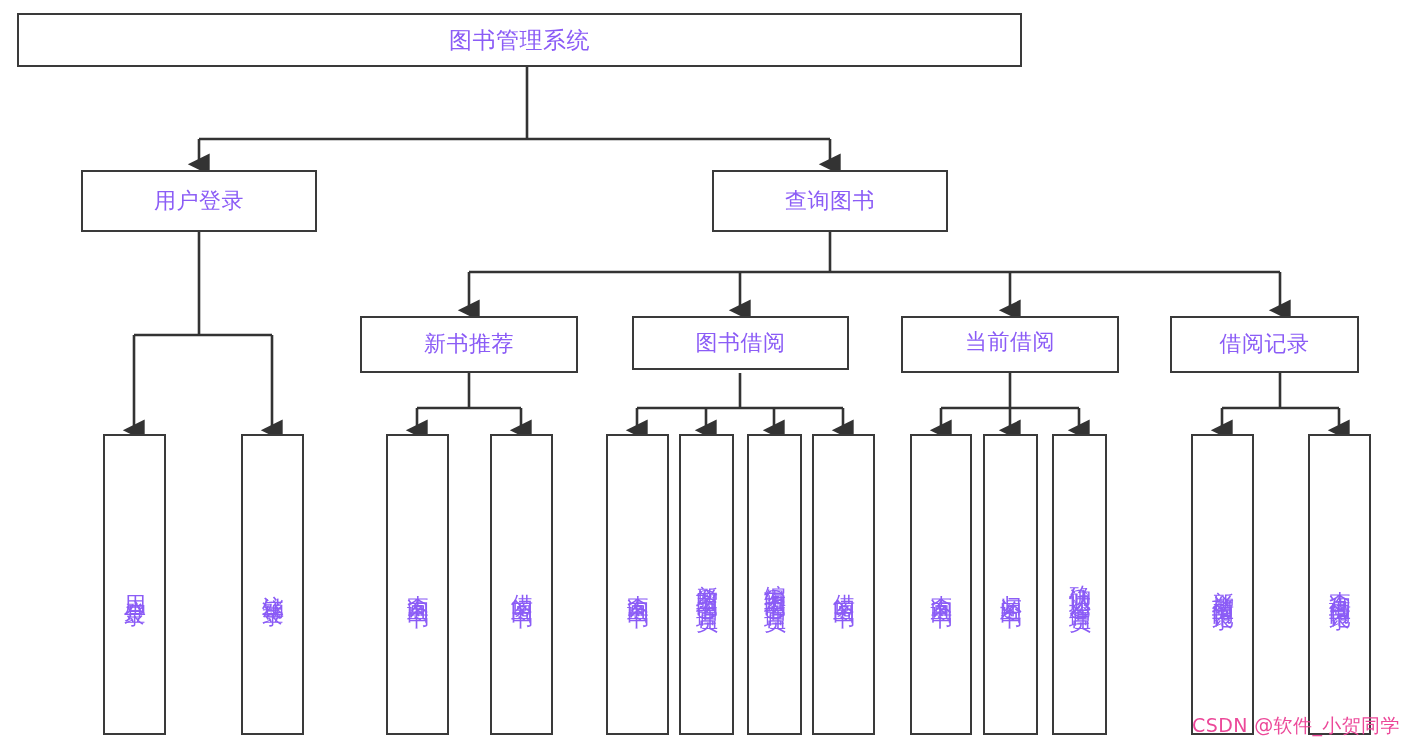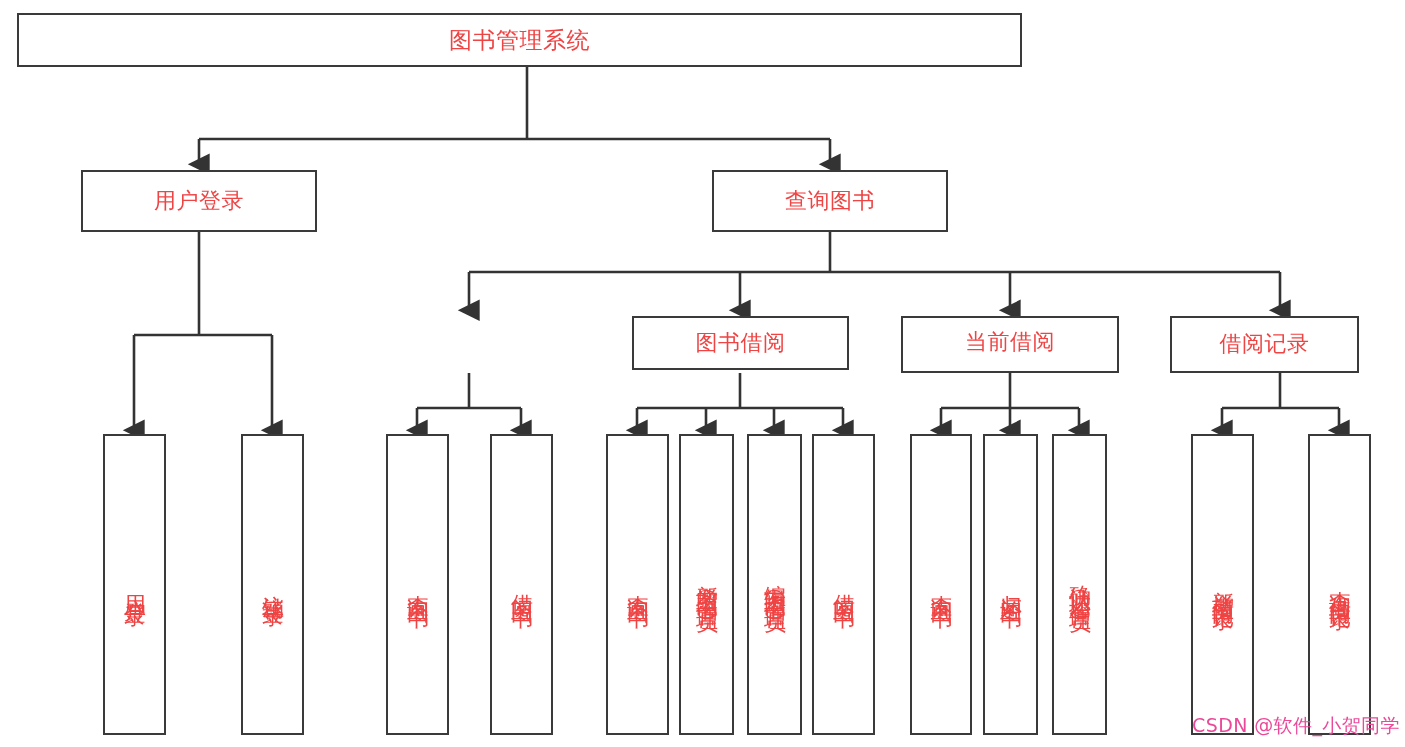--- a/index.html
+++ b/index.html
@@ -29,21 +29,21 @@
     position: absolute;
     box-sizing: border-box;
     background: #ffffff;
     border: 2.5px solid #3a3a3a;
     display: flex;
     align-items: center;
     justify-content: center;
     z-index: 2;
   }
   .node-label {
-    color: #ef4444;
+    color: #8b5cf6;
     font-size: 22px;
     line-height: 1.22;
     letter-spacing: 0.5px;
     text-align: center;
     white-space: nowrap;
   }
   .node.vertical .node-label {
     writing-mode: vertical-rl;
     text-orientation: upright;
     letter-spacing: 4px;
@@ -119,20 +119,23 @@
     <span class="node-label">图书管理系统</span>
   </div>
 
   <div class="node" style="left:81px; top:170px; width:236px; height:62px;">
     <span class="node-label">用户登录</span>
   </div>
   <div class="node" style="left:712px; top:170px; width:236px; height:62px;">
     <span class="node-label">查询图书</span>
   </div>
 
+  <div class="node" style="left:360px; top:316px; width:218px; height:57px;">
+    <span class="node-label">新书推荐</span>
+  </div>
   <div class="node" style="left:632px; top:316px; width:217px; height:54px;">
     <span class="node-label">图书借阅</span>
   </div>
   <div class="node" style="left:901px; top:316px; width:218px; height:57px;font-family:Liberation Mono, monospace;">
     <span class="node-label">当前借阅</span>
   </div>
   <div class="node" style="left:1170px; top:316px; width:189px; height:57px;">
     <span class="node-label">借阅记录</span>
   </div>
 

